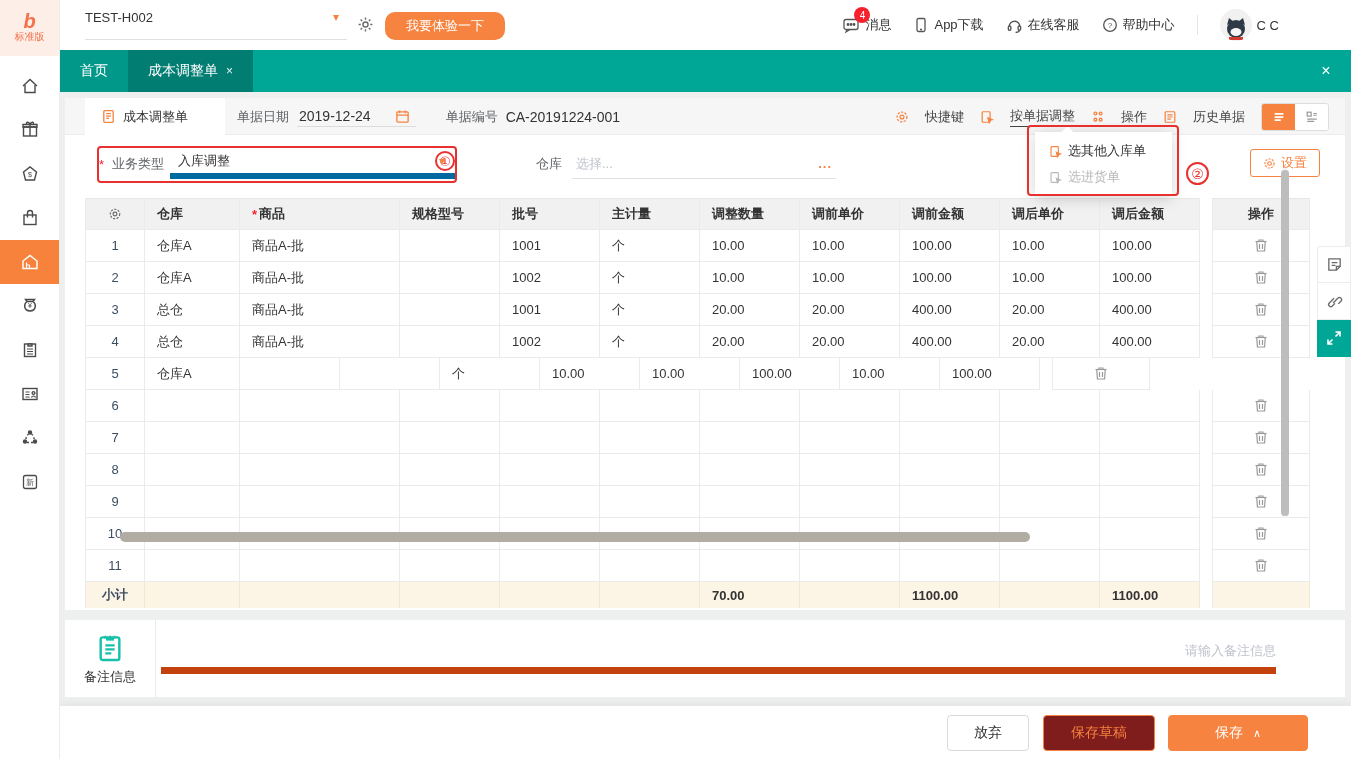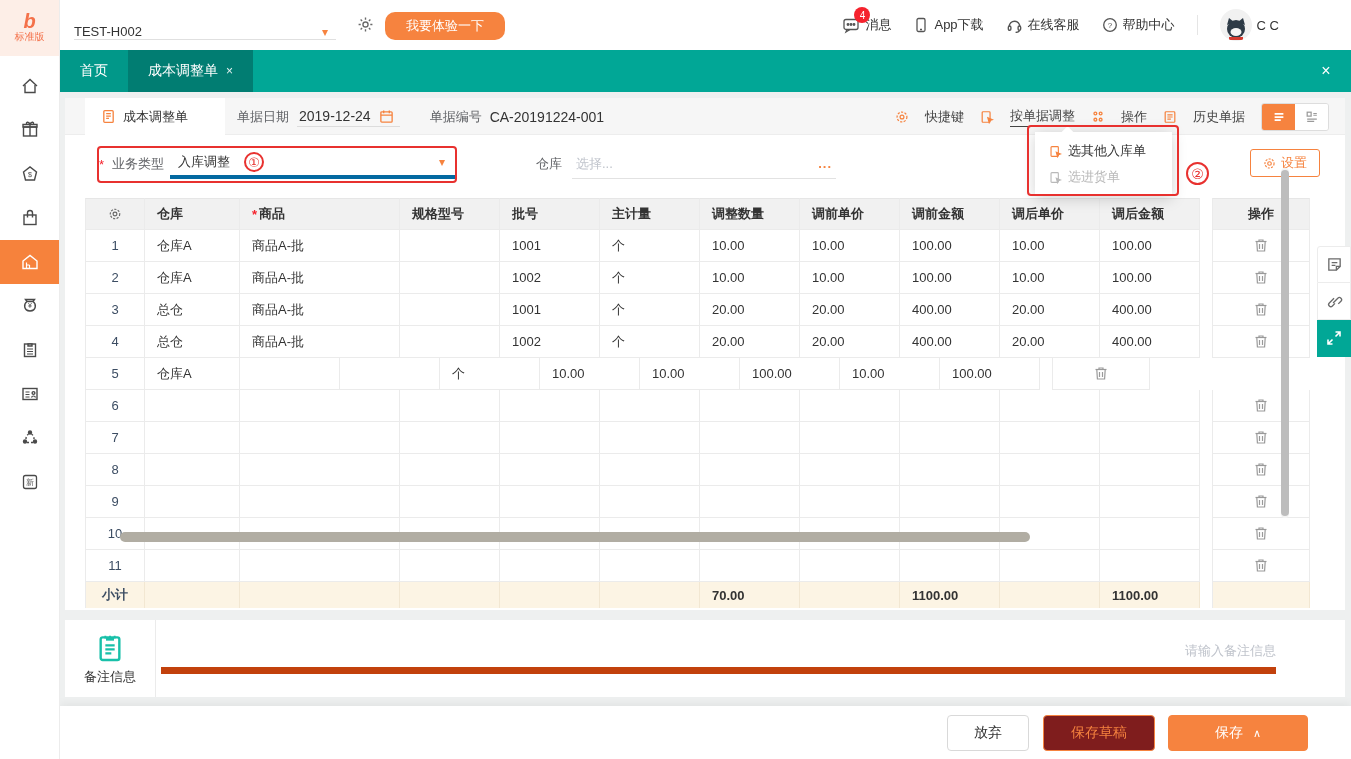--- a/index.html
+++ b/index.html
@@ -18,21 +18,21 @@
   .sidebar { position:absolute; left:0; top:0; width:60px; height:759px; background:#fff; border-right:1px solid #ececec; z-index:6; }
   .logo { height:56px; background:#fdeee7; display:flex; flex-direction:column; align-items:center; justify-content:center; color:#f4714a; }
   .logo-glyph { font-weight:bold; font-size:20px; font-style:italic; line-height:18px; }
   .edition { font-size:10px; }
   .side-items { padding-top:8px; display:flex; flex-direction:column; }
   .side-item { height:44px; display:flex; align-items:center; justify-content:center; color:#4a4a4a; cursor:pointer; }
   .side-item.active { background:#f6823c; color:#fff; }
 
   
   .topbar { position:absolute; left:60px; top:0; width:1291px; height:50px; background:#fff; z-index:5; }
-  .account { position:absolute; left:14px; top:10px; width:262px; height:30px; border-bottom:1px solid #e0e0e0; display:flex; align-items:flex-end; cursor:pointer; }
+  .account { position:absolute; left:25px; top:10px; width:262px; height:30px; border-bottom:1px solid #e0e0e0; display:flex; align-items:flex-start; cursor:pointer; }
   .account-name { font-size:13px; color:#333; }
   .account .chev { position:absolute; right:8px; color:#f6833f; font-size:12px; }
   .top-gear { position:absolute; left:297px; top:16px; color:#6a6a6a; cursor:pointer; }
   .exp-btn { position:absolute; left:325px; top:12px; width:120px; height:28px; background:#f6833f; color:#fff; border:none; border-radius:10px; font-size:13px; cursor:pointer; }
   .topbar-right { position:absolute; right:72px; top:0; height:50px; display:flex; align-items:center; gap:22px; }
   .tr-item { display:flex; align-items:center; gap:5px; color:#333; font-size:13px; cursor:pointer; position:relative; }
   .tr-item svg { color:#555; }
   .badge { position:absolute; top:-9px; left:12px; min-width:16px; height:16px; background:#f5222d; border-radius:8px; color:#fff; font-size:10px; display:flex; align-items:center; justify-content:center; padding:0 4px; }
   .tr-div { width:1px; height:20px; background:#e5e5e5; }
   .avatar { width:32px; height:32px; border-radius:50%; background:#f1f1f1; overflow:hidden; display:flex; align-items:flex-end; justify-content:center; }
@@ -44,35 +44,35 @@
   .tab.home { background:#019889; }
   .tab.active { background:#017d72; gap:8px; }
   .tab .tclose { font-size:12px; opacity:.9; }
   .tab-close-all { position:absolute; right:10px; top:0; height:42px; width:30px; display:flex; align-items:center; justify-content:center; color:#fff; font-size:16px; cursor:pointer; }
 
   
   .doc-strip { position:absolute; left:65px; top:98px; width:1280px; height:37px; background:#f6f6f6; border-bottom:1px solid #ededed; z-index:2; }
   .doc-tab { position:absolute; left:20px; top:0; width:140px; height:37px; background:#fff; display:flex; align-items:center; gap:7px; padding-left:16px; font-size:13px; color:#333; }
   .doc-info { position:absolute; left:172px; top:0; height:37px; display:flex; align-items:center; gap:8px; }
   .lab { color:#606266; font-size:13px; }
-  .doc-date { border-bottom:1px solid #dcdcdc; padding:2px 6px 2px 2px; display:flex; align-items:center; gap:8px; color:#333; cursor:pointer;justify-content:center; }
+  .doc-date { border-bottom:1px solid #dcdcdc; padding:2px 6px 2px 2px; display:flex; align-items:center; gap:24px; color:#333; cursor:pointer;justify-content:center; }
   .doc-no { color:#333; }
   .strip-right { position:absolute; right:16px; top:0; height:37px; display:flex; align-items:center; gap:16px; }
   .strip-tool { display:flex; align-items:center; gap:16px; font-size:13px; color:#444; cursor:pointer; }
   .strip-tool svg { color:#f6833f; }
   .strip-tool .u { border-bottom:1px solid #444; padding-bottom:1px; }
   .view-toggle { display:flex; border:1px solid #ddd; border-radius:3px; overflow:hidden; }
   .vt-btn { width:33px; height:26px; display:flex; align-items:center; justify-content:center; background:#fff; cursor:pointer; color:#9a9a9a; }
   .vt-btn.active { background:#f6833f; color:#fff; }
 
   
   .form-card { position:absolute; left:65px; top:135px; width:1280px; height:475px; background:#fff; z-index:1; }
   .biz-field { position:absolute; left:34px; top:13px; width:356px; height:32px; display:flex; align-items:center; gap:6px; }
   .req { color:#f5222d; margin-right:2px; }
-  .biz-value-wrap { flex:1; display:flex; align-items:center; border-bottom:4px solid #0369a1; height:30px; padding-left:8px; position:relative; cursor:pointer; }
+  .biz-value-wrap { flex:1; display:flex; align-items:center; border-bottom:6px solid #0369a1; height:30px; padding-left:8px; position:relative; cursor:pointer;justify-content:space-between; }
   .biz-value { color:#333; }
   .ann-circle { display:inline-flex; align-items:center; justify-content:center; width:20px; height:20px; border:2px solid #e8312f; border-radius:50%; color:#e8312f; font-size:13px; margin-left:14px; }
   .biz-chev { position:absolute; right:10px; color:#f6833f; font-size:12px; }
   .wh-field { position:absolute; left:471px; top:13px; width:300px; height:32px; display:flex; align-items:center; gap:10px; }
   .wh-input { flex:1; height:30px; border-bottom:1px solid #e2e2e2; display:flex; align-items:center; padding-left:4px; position:relative; cursor:text; }
   .placeholder { color:#bfc3cb; }
   .wh-more { position:absolute; right:4px; color:#f6833f; letter-spacing:1px; font-weight:bold; cursor:pointer; }
   .settings-btn { position:absolute; right:25px; top:14px; height:28px; padding:0 12px; border:1px solid #f6833f; color:#f6833f; background:#fff; border-radius:3px; display:flex; align-items:center; gap:5px; font-size:13px; cursor:pointer; }
 
   

